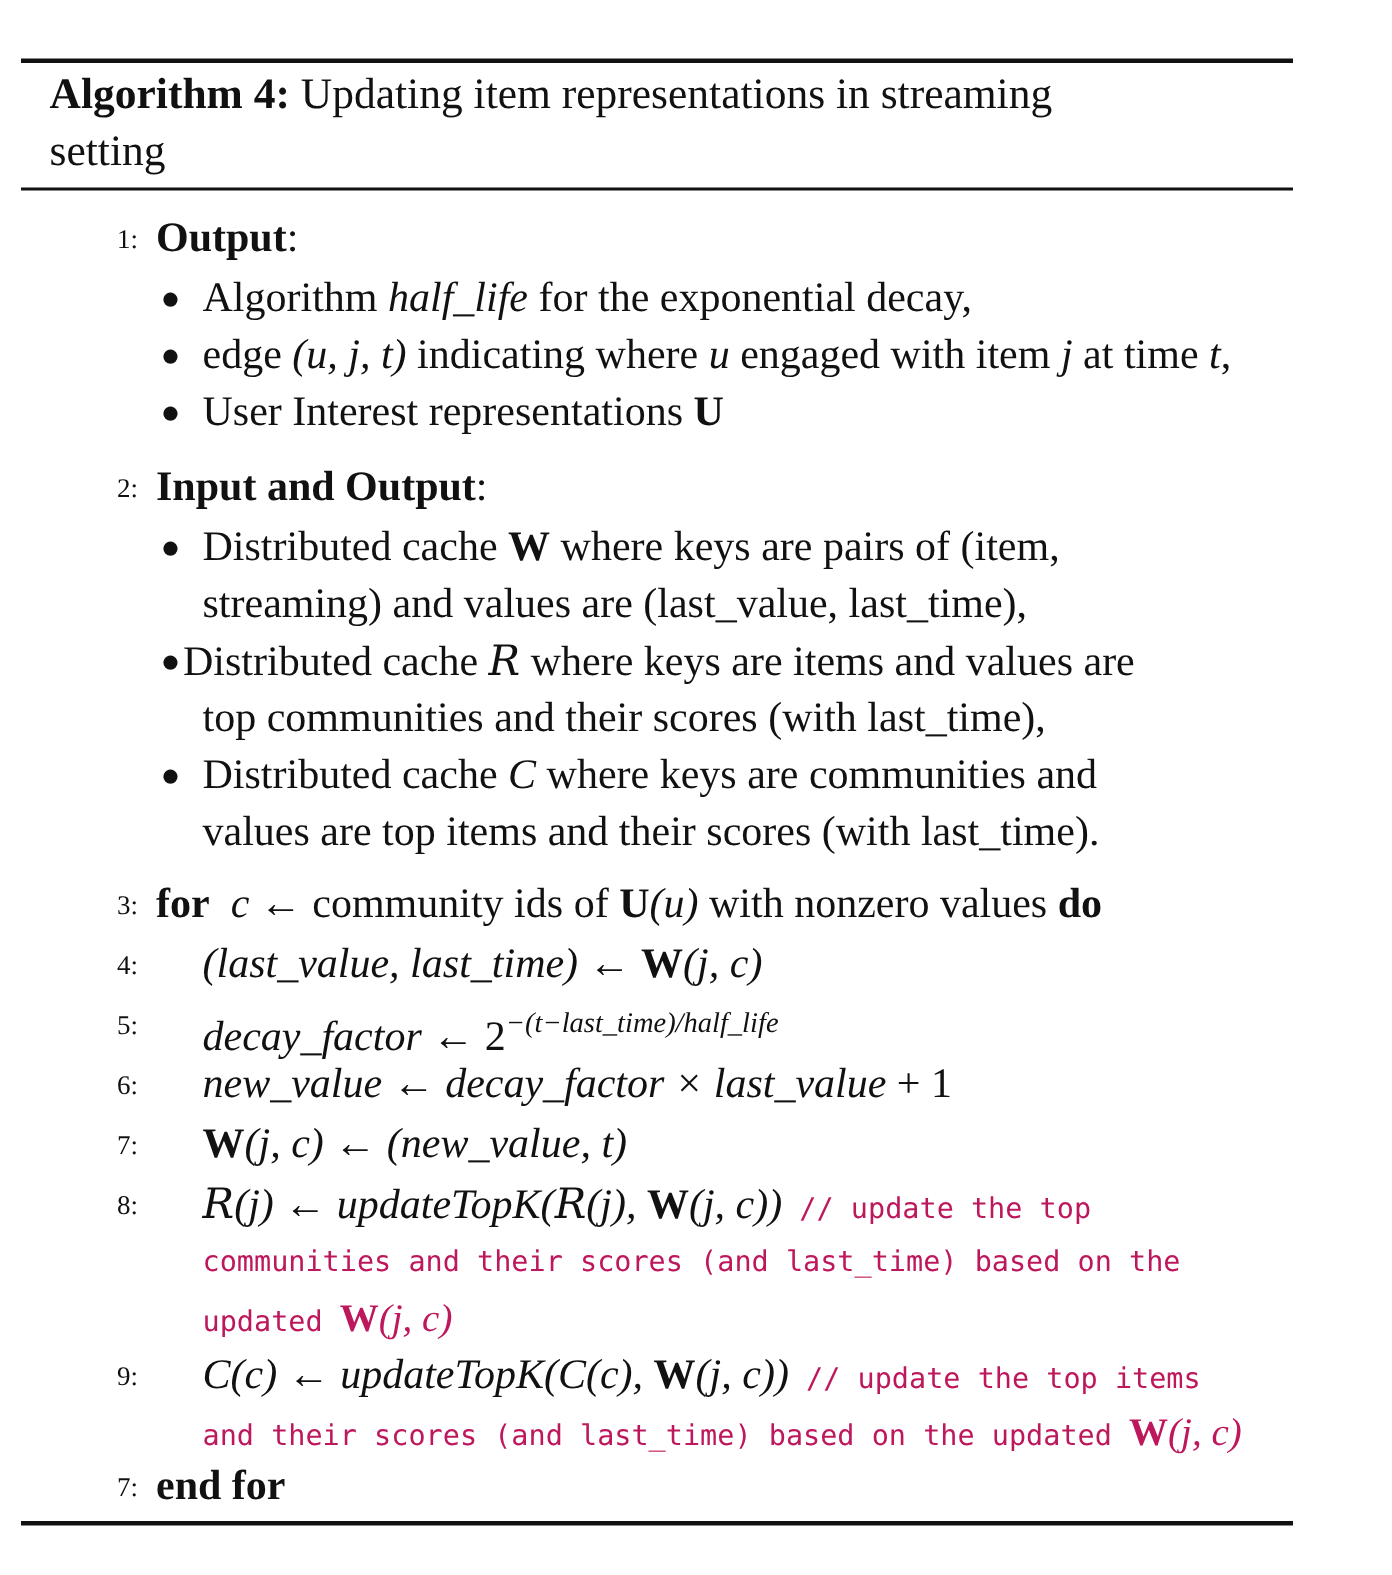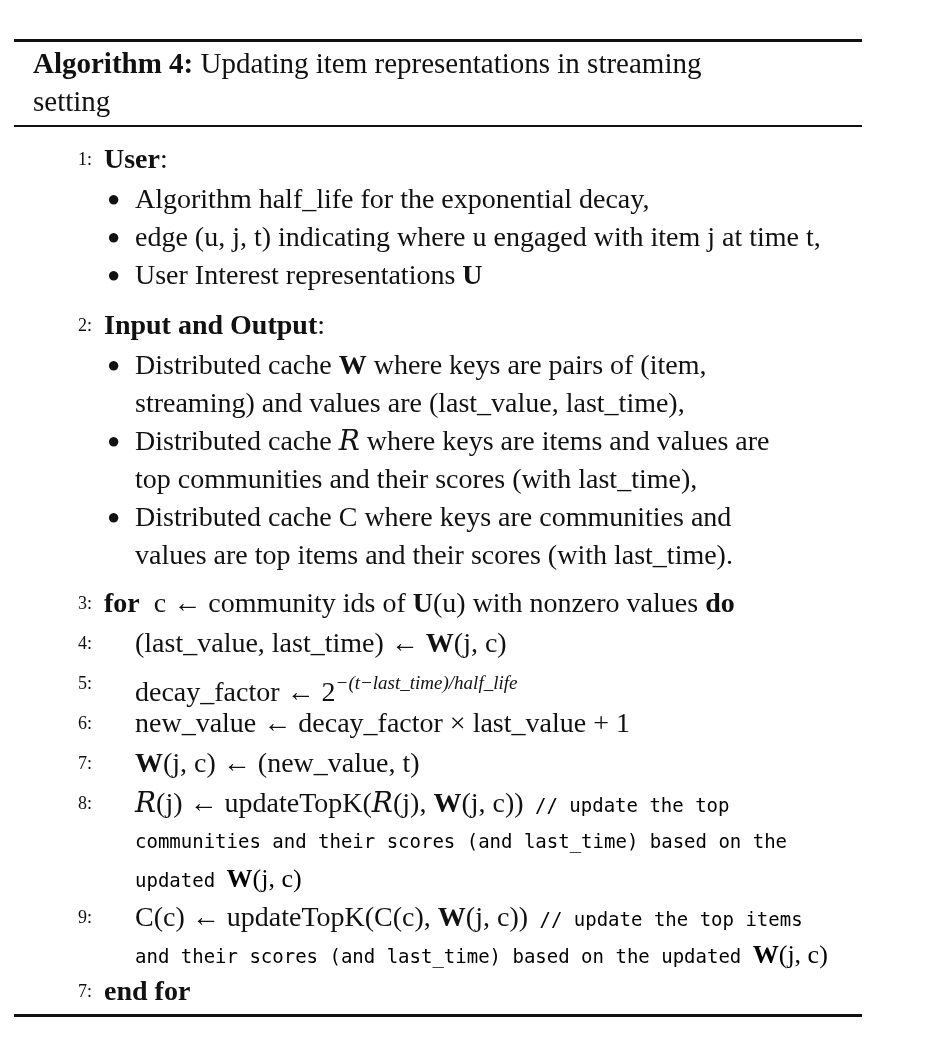--- a/index.html
+++ b/index.html
@@ -10,43 +10,43 @@
   .rule.mid { top: 125px; height: 2px; }
   .rule.bot { top: 1014px; height: 3px; }
   .caption { position: absolute; left: 33px; top: 44px; width: 820px;
              font-size: 29px; line-height: 38px; }
   .caption b { font-weight: bold; }
   .line { position: absolute; left: 0; width: 928px; font-size: 28px; line-height: 38px; white-space: nowrap; }
   .ln { position: absolute; width: 62px; text-align: right; font-size: 18px; left: 30px; }
   .ln::after { content: ":"; }
   .body { position: absolute; }
   .kw { font-weight: bold; }
-  .it { }
+  .it { font-style: italic; }
   .bf { font-weight: bold; }
   .cal { font-family: "DejaVu Serif", serif; font-style: italic; }
-  .cmt { font-family: "DejaVu Sans Mono", "Liberation Mono", monospace; font-size: 19px; color: #000000; }
+  .cmt { font-family: "DejaVu Sans Mono", "Liberation Mono", monospace; font-size: 19px; color: #be185d; }
   .cmt .m { font-family: "Liberation Serif", serif; font-size: 26px; }
   .bullet { position: absolute; font-size: 22px; }
   sup { font-size: 19px; font-style: italic; vertical-align: 12px; }
 </style>
 </head>
 <body>
 
 <div class="rule top"></div>
 <div class="caption">
   <b>Algorithm 4:</b>
   <span>Updating item representations in streaming</span><br>
   <span>setting</span>
 </div>
 <div class="rule mid"></div>
 
 <div class="line" style="top:140px">
   <span class="ln">1</span>
   <span class="body" style="left:104px">
-    <span class="kw">User</span><span>:</span>
+    <span class="kw">Output</span><span>:</span>
   </span>
 </div>
 <div class="line" style="top:180px">
   <span class="bullet" style="left:107px">●</span>
   <span class="body" style="left:135px">
     <span>Algorithm </span><span class="it">half_life</span><span> for the exponential decay,</span>
   </span>
 </div>
 <div class="line" style="top:218px">
   <span class="bullet" style="left:107px">●</span>
@@ -71,21 +71,21 @@
   <span class="bullet" style="left:107px">●</span>
   <span class="body" style="left:135px">
     <span>Distributed cache </span><span class="bf">W</span><span> where keys are pairs of (item,</span>
   </span>
 </div>
 <div class="line" style="top:384px">
   <span class="body" style="left:135px">streaming) and values are (last_value, last_time),</span>
 </div>
 <div class="line" style="top:422px">
   <span class="bullet" style="left:107px">●</span>
-  <span class="body" style="left:135px">
+  <span class="body" style="left:122px">
     <span>Distributed cache </span><span class="cal">R</span><span> where keys are items and values are</span>
   </span>
 </div>
 <div class="line" style="top:460px">
   <span class="body" style="left:135px">top communities and their scores (with last_time),</span>
 </div>
 <div class="line" style="top:498px">
   <span class="bullet" style="left:107px">●</span>
   <span class="body" style="left:135px">
     <span>Distributed cache </span><span class="it">C</span><span> where keys are communities and</span>

